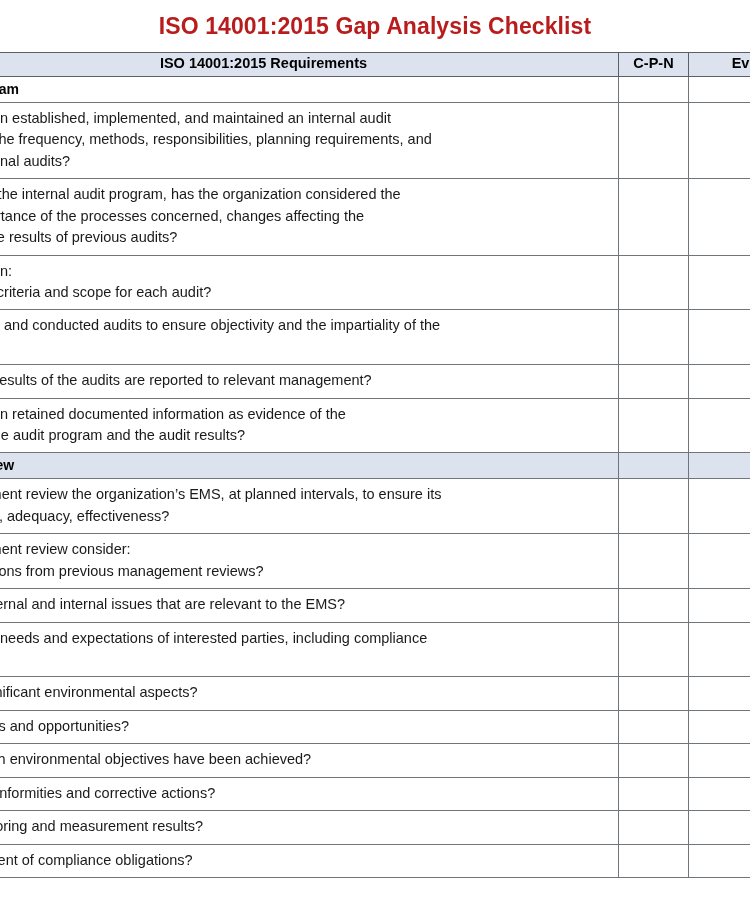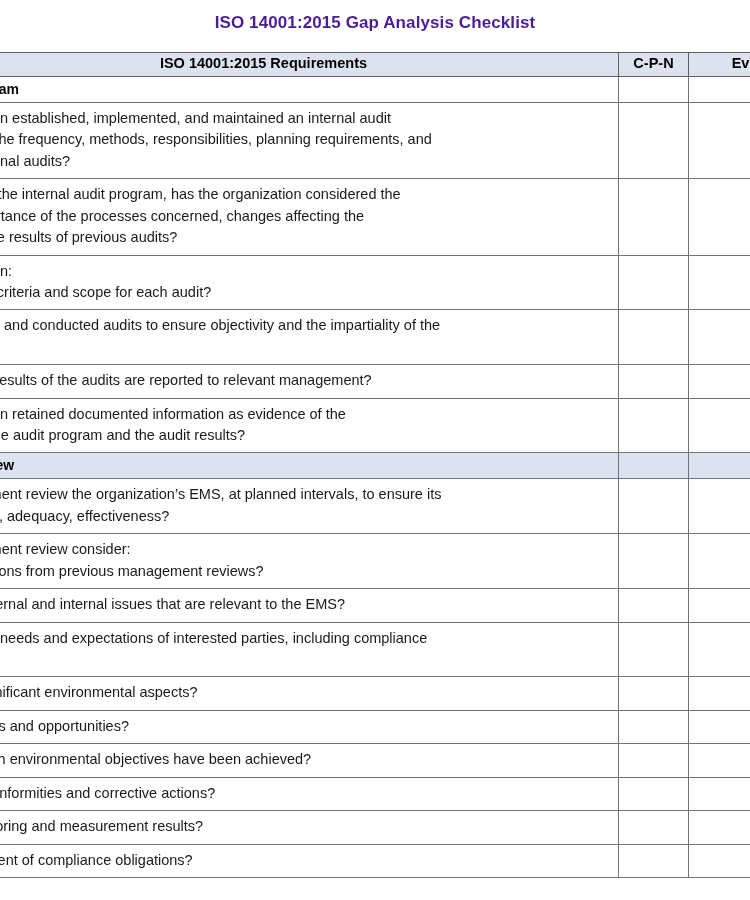--- a/index.html
+++ b/index.html
@@ -21,23 +21,23 @@
     background: #fff;
     overflow: hidden;
   }
 
   #doc-title {
     position: absolute;
     top: 13px;
     left: 0;
     width: 750px;
     text-align: center;
-    font-size: 17px;
+    font-size: 23px;
     font-weight: bold;
-    color: #4c1d95;
+    color: #b91c1c;
     letter-spacing: 0.1px;
     white-space: nowrap;
   }
 
   
   #table-wrap {
     position: absolute;
     top: 52px;
     left: -92px;
     width: 930px;

